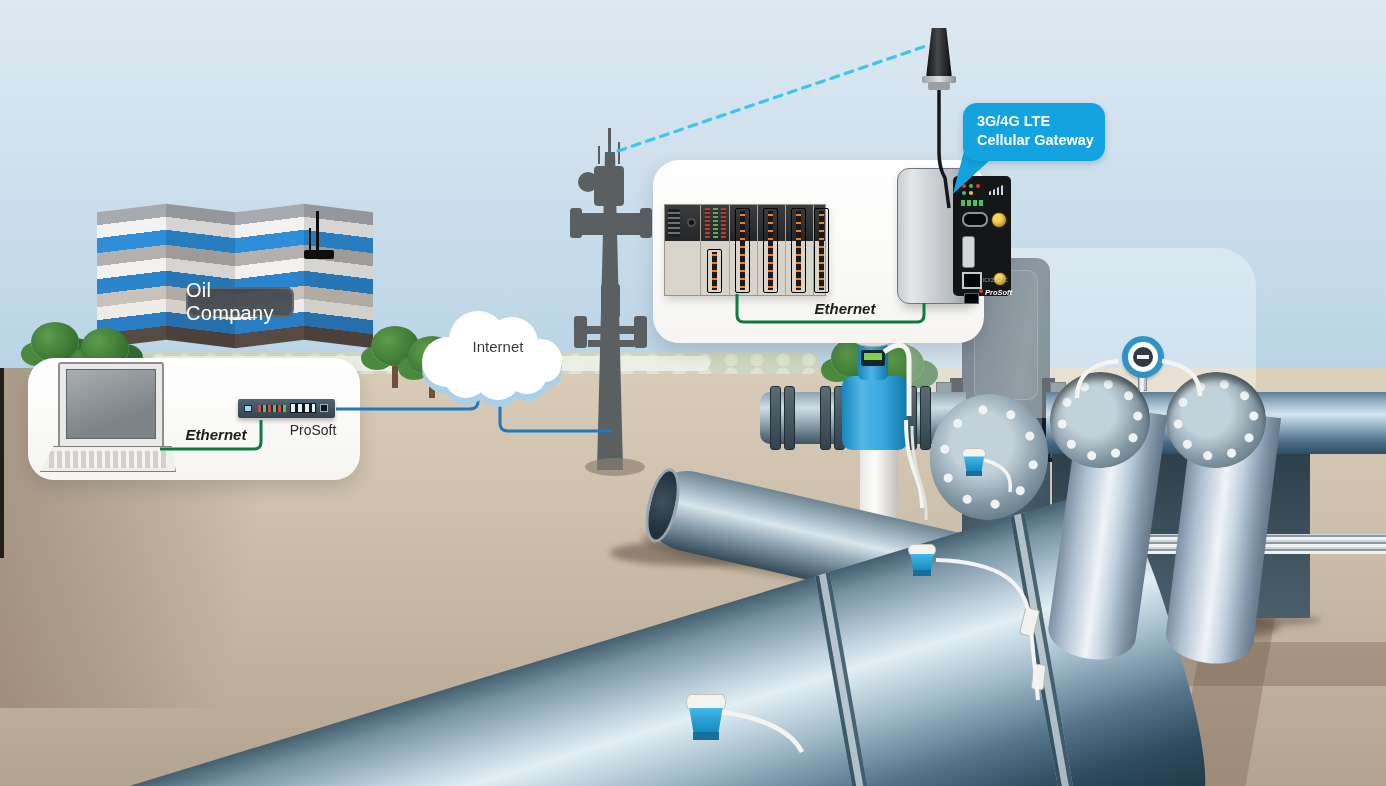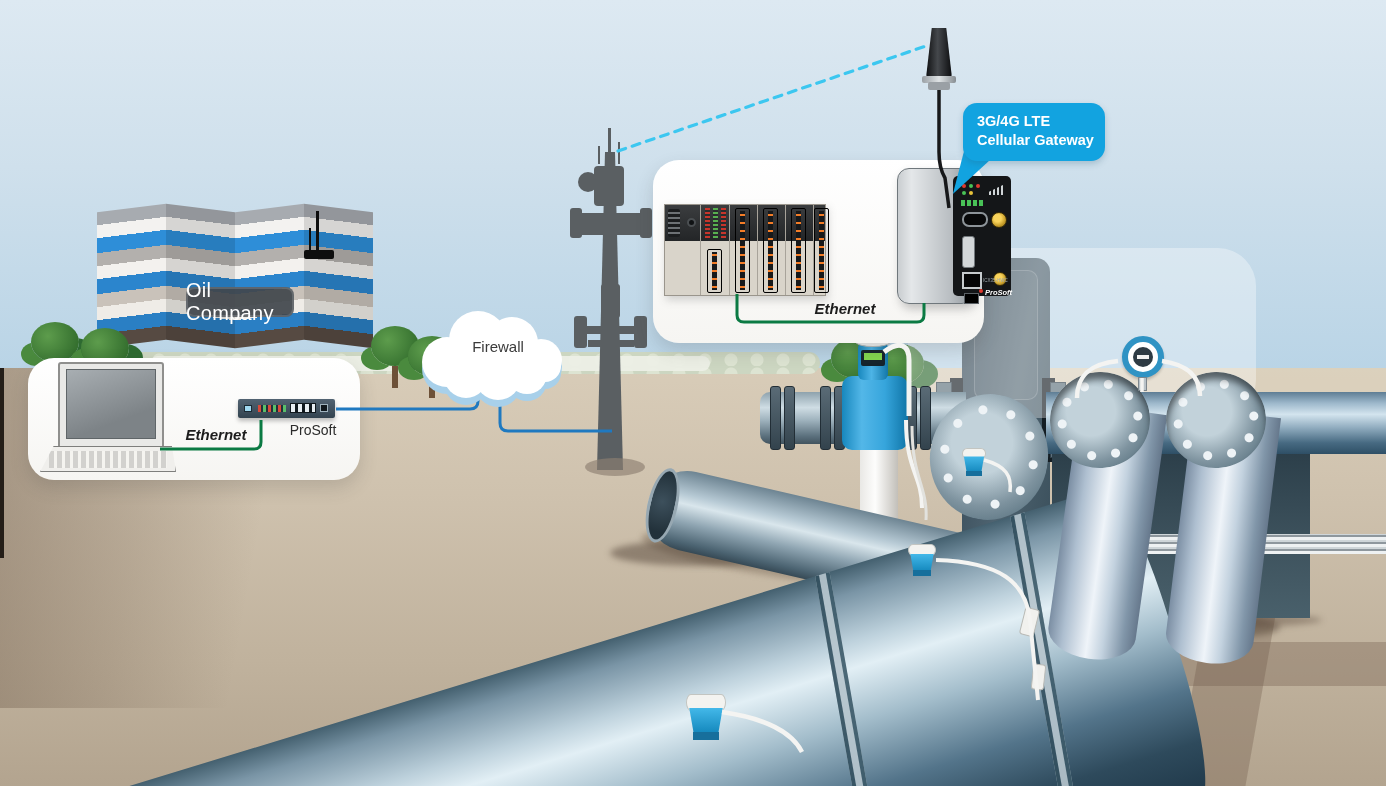--- a/index.html
+++ b/index.html
@@ -432,21 +432,21 @@
       <circle cx="447" cy="362" r="25"></circle>
         <circle cx="478" cy="340" r="29"></circle>
         <circle cx="512" cy="343" r="26"></circle>
       <circle cx="541" cy="360" r="21"></circle>
         <circle cx="466" cy="376" r="22"></circle>
         <circle cx="498" cy="377" r="23"></circle>
       <circle cx="527" cy="374" r="20"></circle>
         <rect x="445" y="350" width="116" height="32" rx="16"></rect>
     </g>
   </svg>
-  <div class="cloud-text">Firewall</div>
+  <div class="cloud-text">Internet</div>
 
   <div class="antenna-body"></div>
   <div class="antenna-ring1"></div>
   <div class="antenna-ring2"></div>
   <div class="callout-tail"></div>
   <div class="callout">
     <div style="position:static;">3G/4G LTE</div>
     <div style="position:static;">Cellular Gateway</div>
   </div>
 

